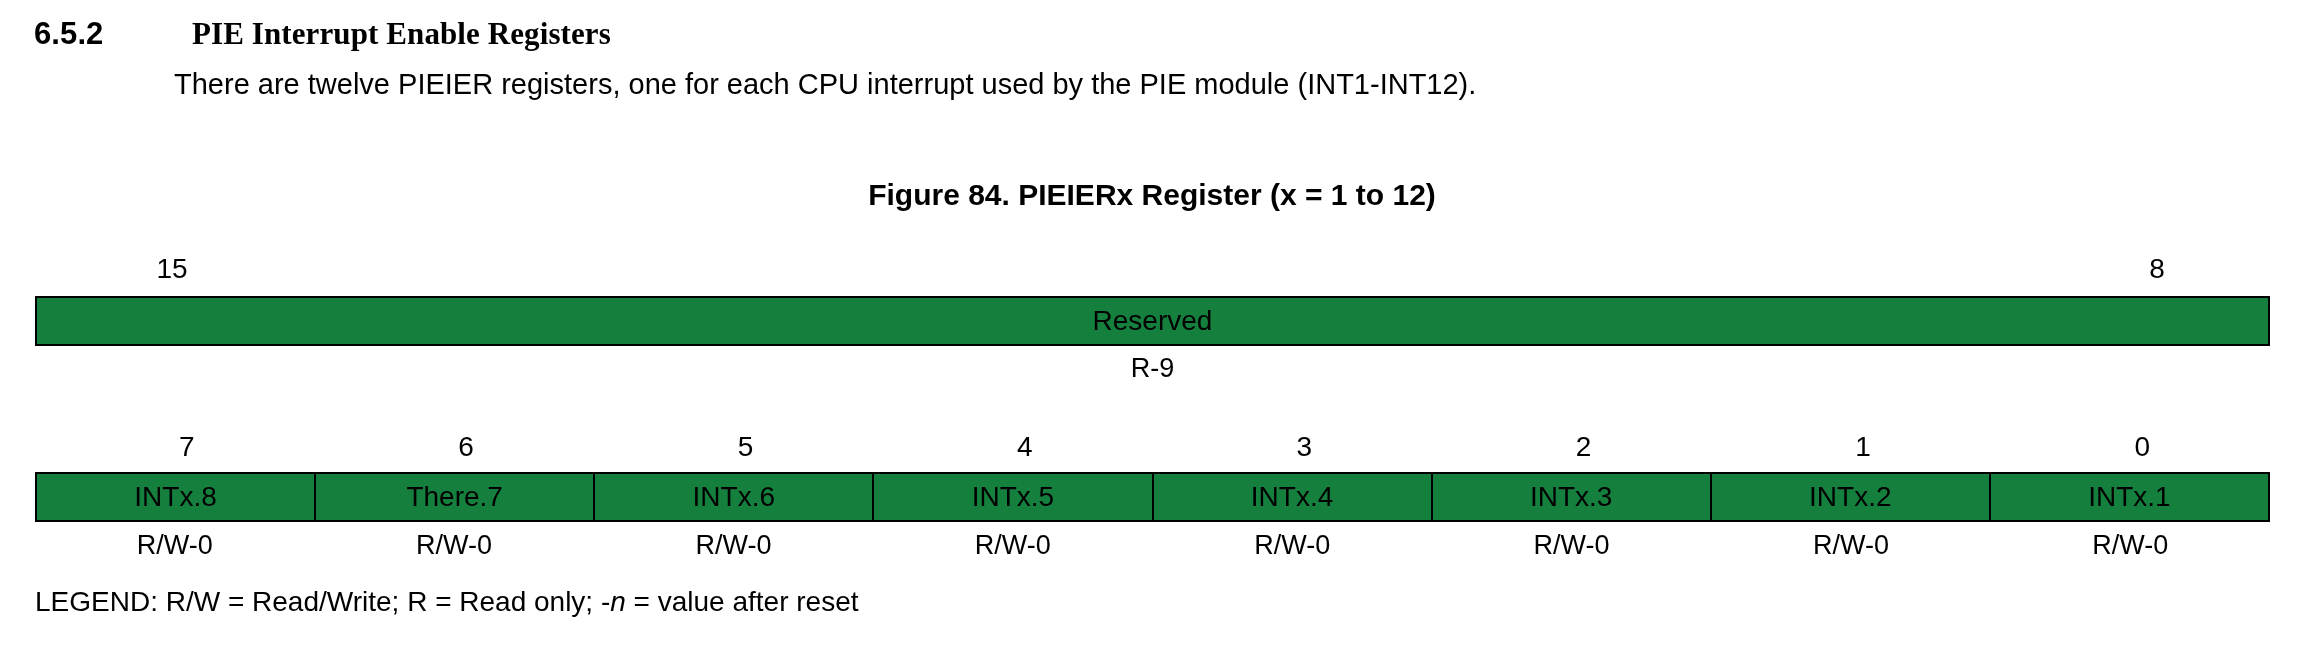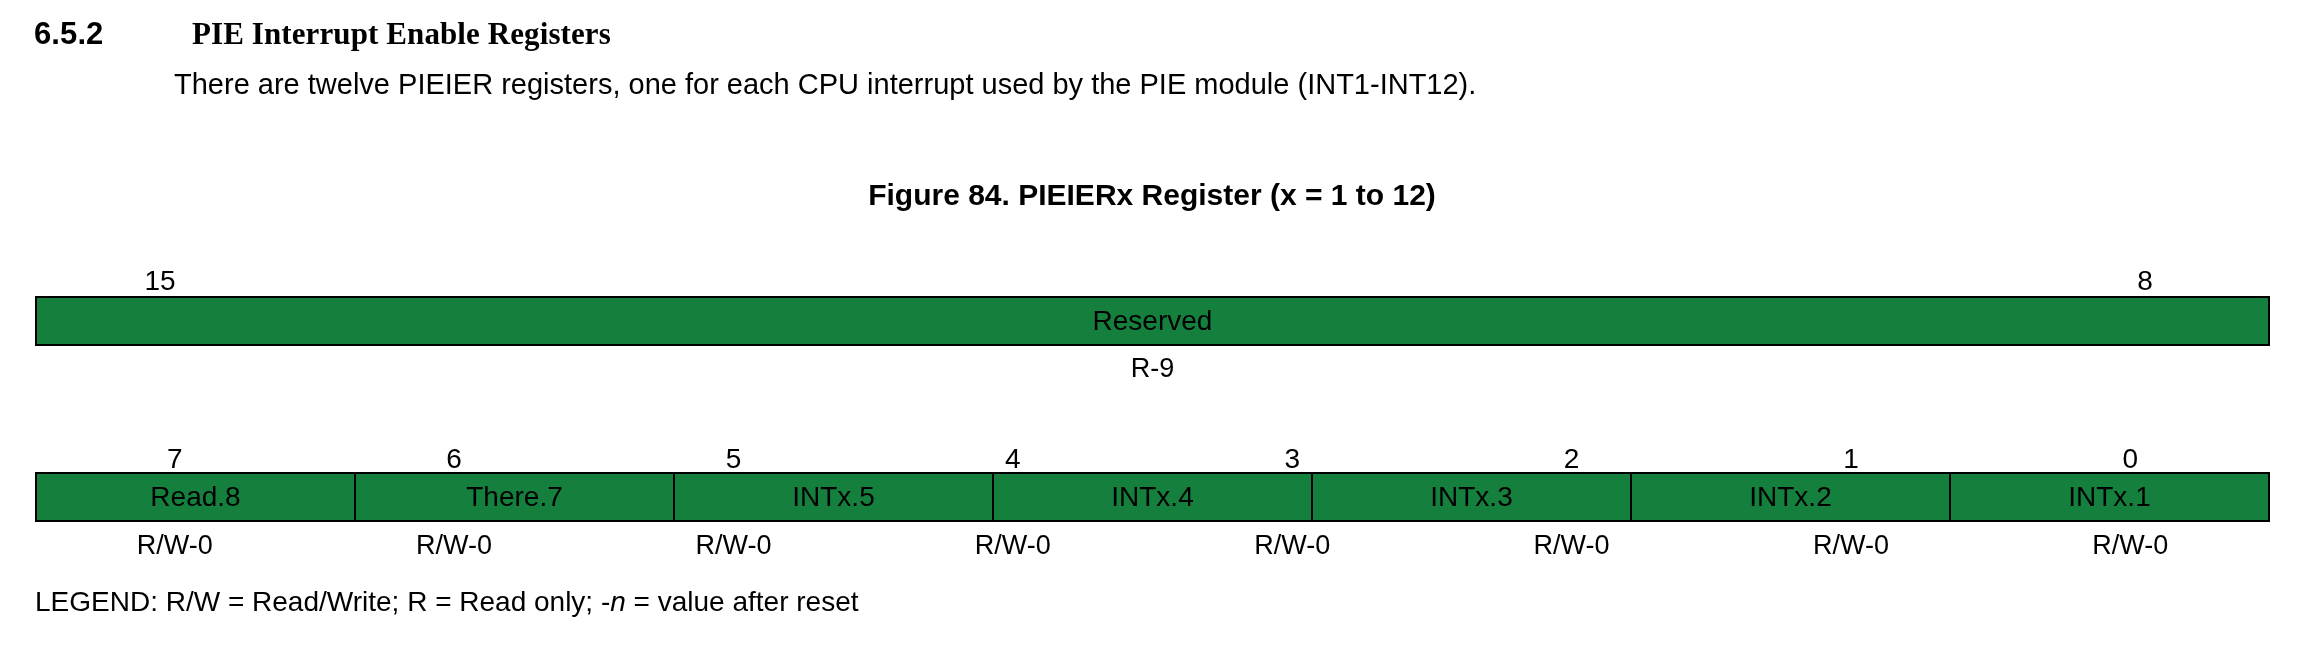--- a/index.html
+++ b/index.html
@@ -62,25 +62,24 @@
   
   .register-diagram {
     position: absolute;
     left: 35px;
     top: 0;
     width: 2235px;
   }
 
   .bit-number-row {
     position: absolute;
-    left: 0;
+    left: 12px;
     width: 2235px;
     height: 34px;
     display: flex;
-    margin-top: 12px;
   }
   .bit-number {
     font-size: 28px;
     text-align: center;
     line-height: 34px;
   }
 
   .register-row {
     position: absolute;
     left: 0;
@@ -180,22 +179,23 @@
     <span class="bit-number eight">6</span>
     <span class="bit-number eight">5</span>
     <span class="bit-number eight">4</span>
     <span class="bit-number eight">3</span>
     <span class="bit-number eight">2</span>
     <span class="bit-number eight">1</span>
     <span class="bit-number eight">0</span>
   </div>
 
   <div class="register-row row-lower">
-    <div class="register-cell">Read.8</div>
+    <div class="register-cell">INTx.8</div>
     <div class="register-cell">There.7</div>
+    <div class="register-cell">INTx.6</div>
     <div class="register-cell">INTx.5</div>
     <div class="register-cell">INTx.4</div>
     <div class="register-cell">INTx.3</div>
     <div class="register-cell">INTx.2</div>
     <div class="register-cell">INTx.1</div>
   </div>
 
   <div class="access-row access-lower">
     <span class="access-label">R/W-0</span>
     <span class="access-label">R/W-0</span>

